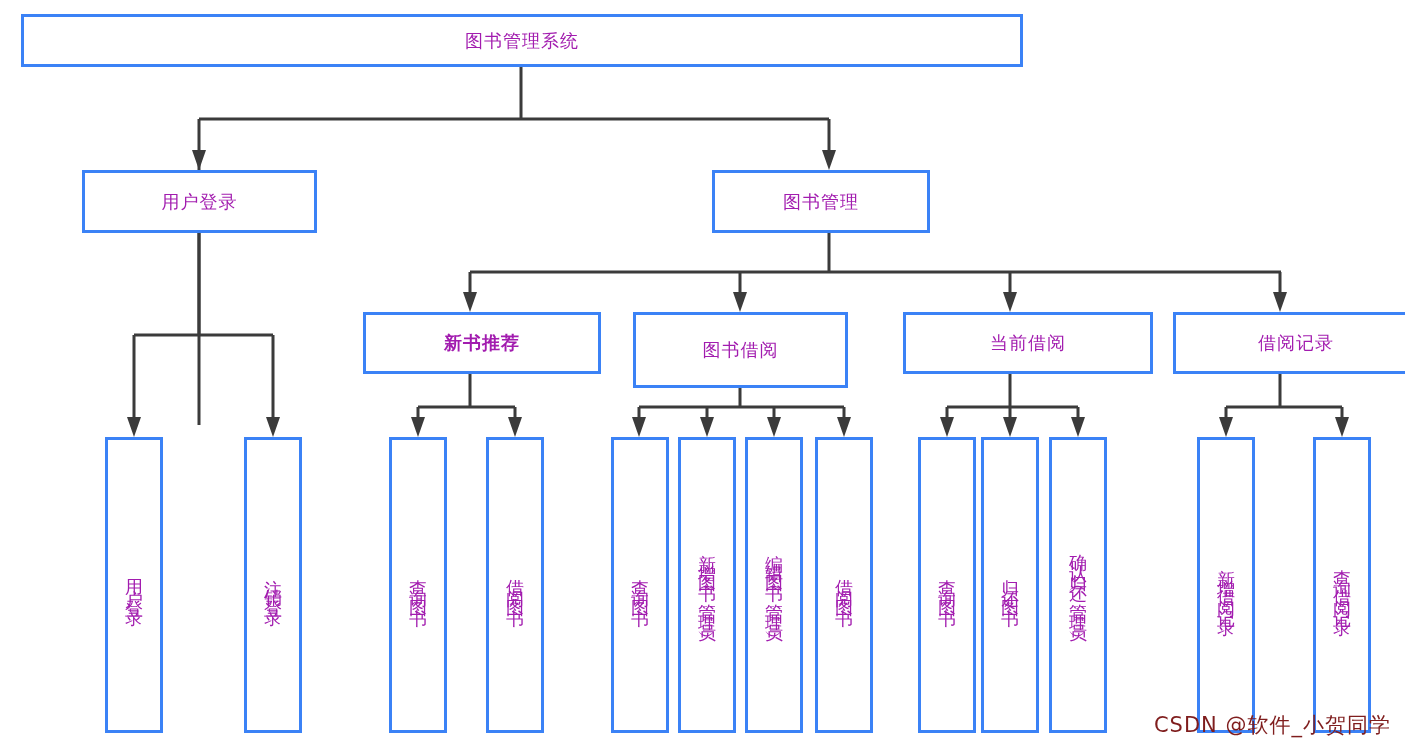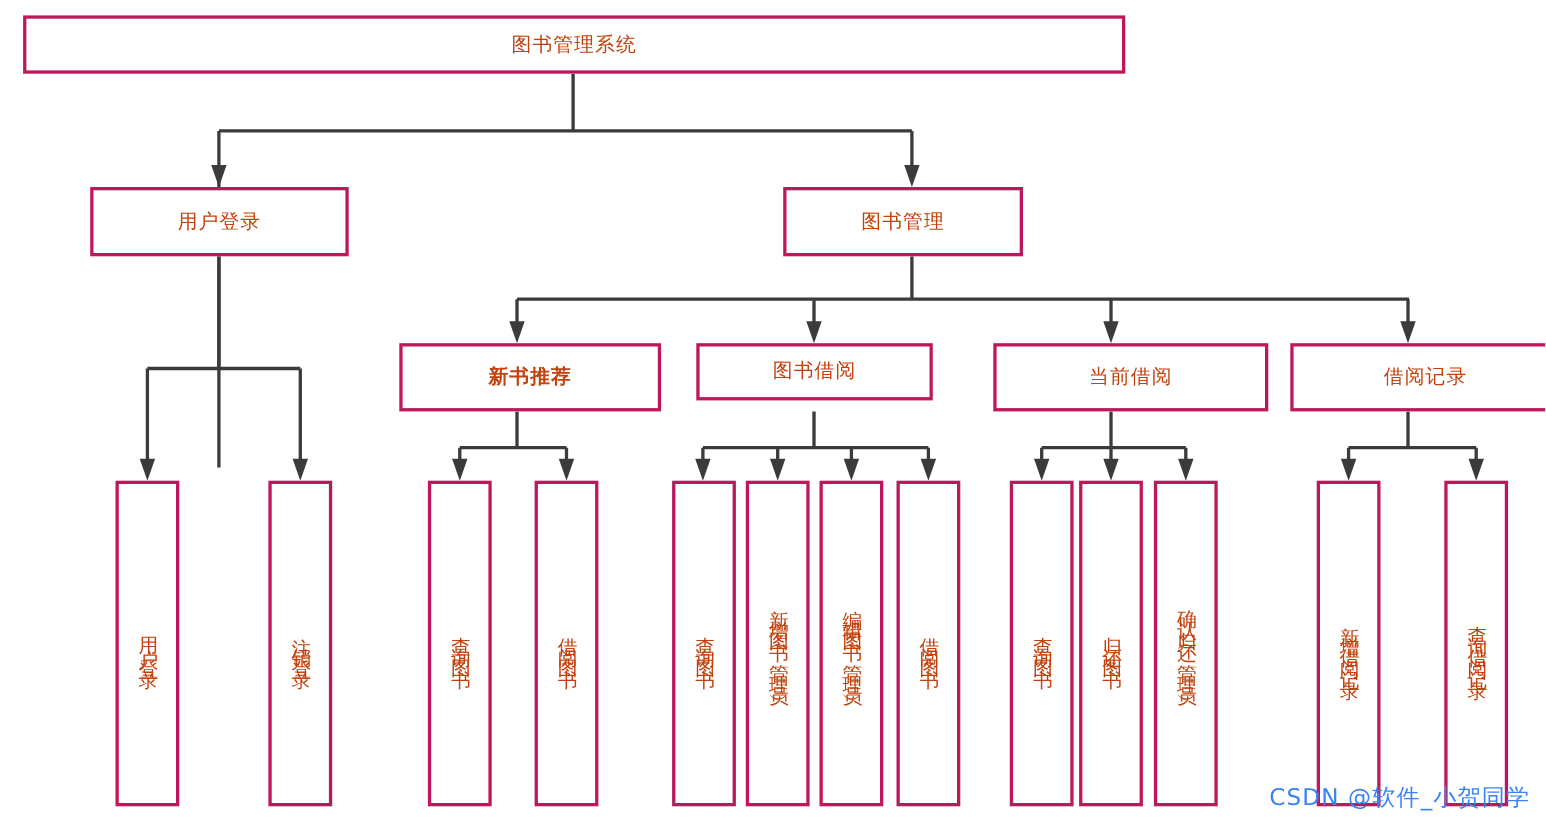--- a/index.html
+++ b/index.html
@@ -6,55 +6,55 @@
   .stage{
     position:relative;
     width:1405px;height:747px;
     background:#ffffff;
     font-family:"DejaVu Sans","Liberation Sans",sans-serif;
     overflow:hidden;
   }
   .connector-layer{position:absolute;left:0;top:0;width:1405px;height:747px;}
   .node{
     position:absolute;box-sizing:border-box;
-    border:3px solid #be185d;background:#ffffff;
+    border:3px solid #3b82f6;background:#ffffff;
     display:flex;align-items:center;justify-content:center;
-    color:#c2410c;text-align:center;
+    color:#a21caf;text-align:center;
   }
   .h{font-size:18px;line-height:1;letter-spacing:1px;}
   .v{
     writing-mode:vertical-rl;
     font-size:18px;letter-spacing:10px;line-height:1;
     justify-content:center;
   }
   
   .b-root      {left:21px;  top:14px;  width:1002px;height:53px;}
   .b-user-login{left:82px;  top:170px; width:235px; height:63px;}
   .b-book-mgmt {left:712px; top:170px; width:218px; height:63px;}
   .b-l3-1{left:363px; top:312px;width:238px;height:62px;font-weight:bold;}
-  .b-l3-2{left:633px; top:312px;width:215px;height:52px;}
+  .b-l3-2{left:633px; top:312px;width:215px;height:76px;}
   .b-l3-3{left:903px; top:312px;width:250px;height:62px;}
   .b-l3-4{left:1173px;top:312px;width:246px;height:62px;}
   .leaf{top:437px;height:296px;width:58px;}
   .b-lf1 {left:105px;}
   .b-lf2 {left:244px;}
   .b-lf3 {left:389px;}
   .b-lf4 {left:486px;}
   .b-lf5 {left:611px;}
   .b-lf6 {left:678px;}
   .b-lf7 {left:745px;}
   .b-lf8 {left:815px;}
   .b-lf9 {left:918px;}
   .b-lf10{left:981px;}
   .b-lf11{left:1049px;}
   .b-lf12{left:1197px;}
   .b-lf13{left:1313px;}
   .watermark{
     position:absolute;right:14px;bottom:8px;
-    font-size:21px;color:#3b82f6;letter-spacing:1px;
+    font-size:21px;color:#7f1d1d;letter-spacing:1px;
     white-space:nowrap;
   }
 </style>
 </head>
 <body>
 
 <div class="stage">
 
   <svg class="connector-layer" width="1405" height="747" viewBox="0 0 1405 747" stroke="#3b3b3b" stroke-width="3" fill="none">
 

